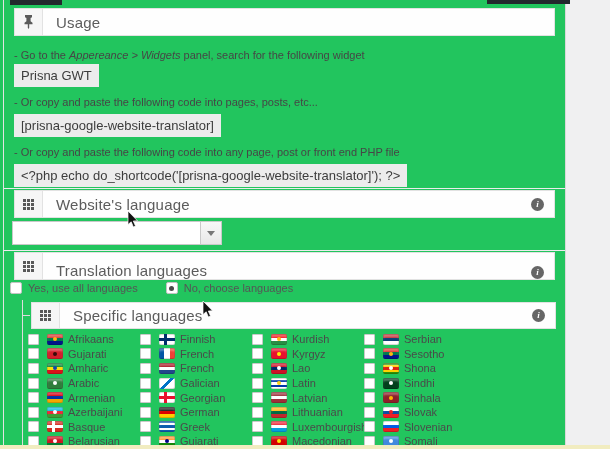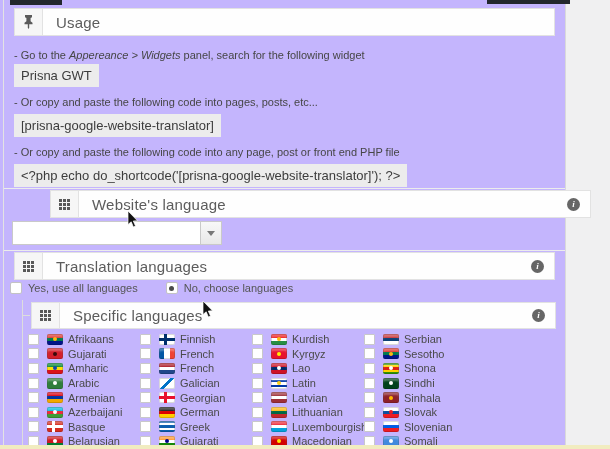--- a/index.html
+++ b/index.html
@@ -1,17 +1,17 @@
 <!DOCTYPE html>
 <html><head>
 <meta charset="utf-8">
 <style>
   * { margin:0; padding:0; box-sizing:border-box; }
   body { font-family:"Liberation Sans", sans-serif; background:#fff; }
-  .stage { position:relative; width:610px; height:449px; background:#c4b5fd; overflow:hidden; }
+  .stage { position:relative; width:610px; height:449px; background:#22c55e; overflow:hidden; }
 
   .gutter { position:absolute; left:565px; top:0; width:45px; height:449px;
             background:#f0f0f1; border-left:1px solid #d9d9d9; }
   .edge-line { position:absolute; left:3px; top:0; height:449px; width:1px; background:#e3e3e3; }
   .bar-left  { position:absolute; left:10px; top:0; width:52px; height:5px; background:#23282d; }
   .bar-right { position:absolute; left:487px; top:0; width:83px; height:4px; background:#23282d; }
   .bottom-strip { position:absolute; left:0; top:445px; width:610px; height:4px; }
 
   .sep { position:absolute; left:4px; width:561px; height:1px; background:#ececec; }
 
@@ -94,21 +94,21 @@
 
   <div class="p" style="top:96px;">- Or copy and paste the following code into pages, posts, etc...</div>
 
   <div class="chip" style="top:114px;">[prisna-google-website-translator]</div>
 
   <div class="p" style="top:146px;">- Or copy and paste the following code into any page, post or front end PHP file</div>
 
   <div class="chip" style="top:164px;">&lt;?php echo do_shortcode('[prisna-google-website-translator]'); ?&gt;</div>
 
   <div class="sep" style="top:188px;"></div>
-  <div class="sec-header" style="top:190px;margin-left:36px;">
+  <div class="sec-header" style="top:190px;">
     <span class="sec-icon">
       <span class="grid-icon">
           <i></i>
           <i></i>
           <i></i>
           <i></i>
           <i></i>
           <i></i>
           <i></i>
           <i></i>
@@ -120,21 +120,21 @@
   </div>
 
   <div class="select">
     <span class="select-text">English</span>
     <span class="select-btn">
       <span class="tri-down"></span>
     </span>
   </div>
 
   <div class="sep" style="top:250px;"></div>
-  <div class="sec-header" style="top:252px;">
+  <div class="sec-header" style="top:252px;align-items:flex-end;">
     <span class="sec-icon">
       <span class="grid-icon">
           <i></i>
           <i></i>
           <i></i>
           <i></i>
           <i></i>
           <i></i>
           <i></i>
           <i></i>

